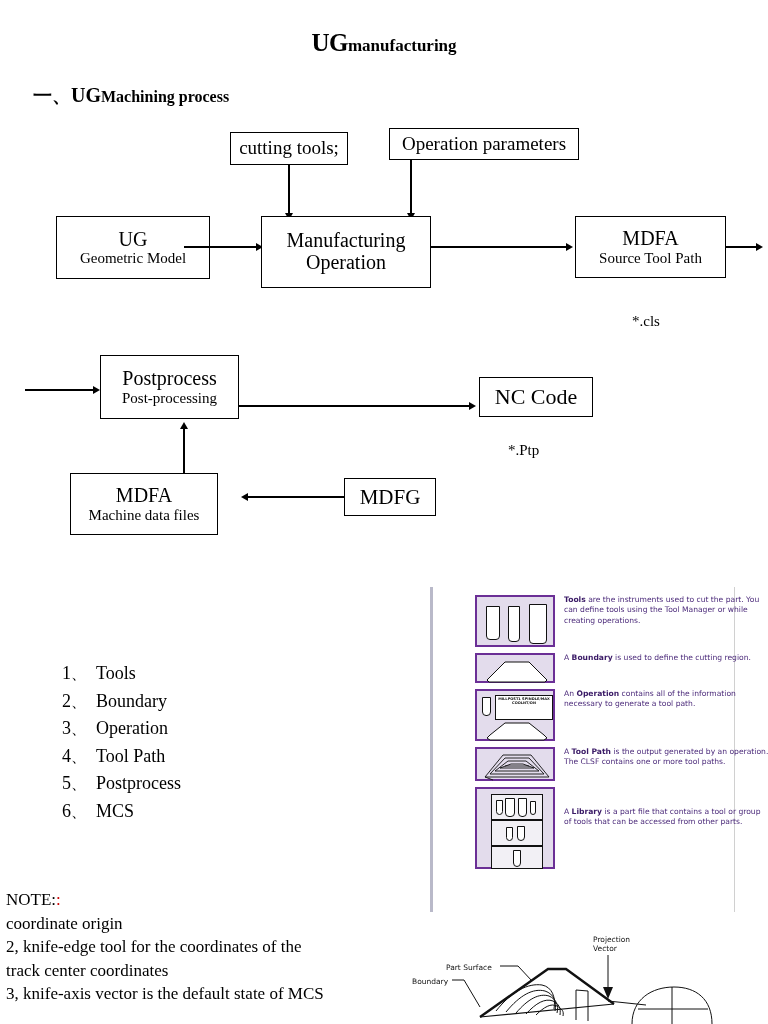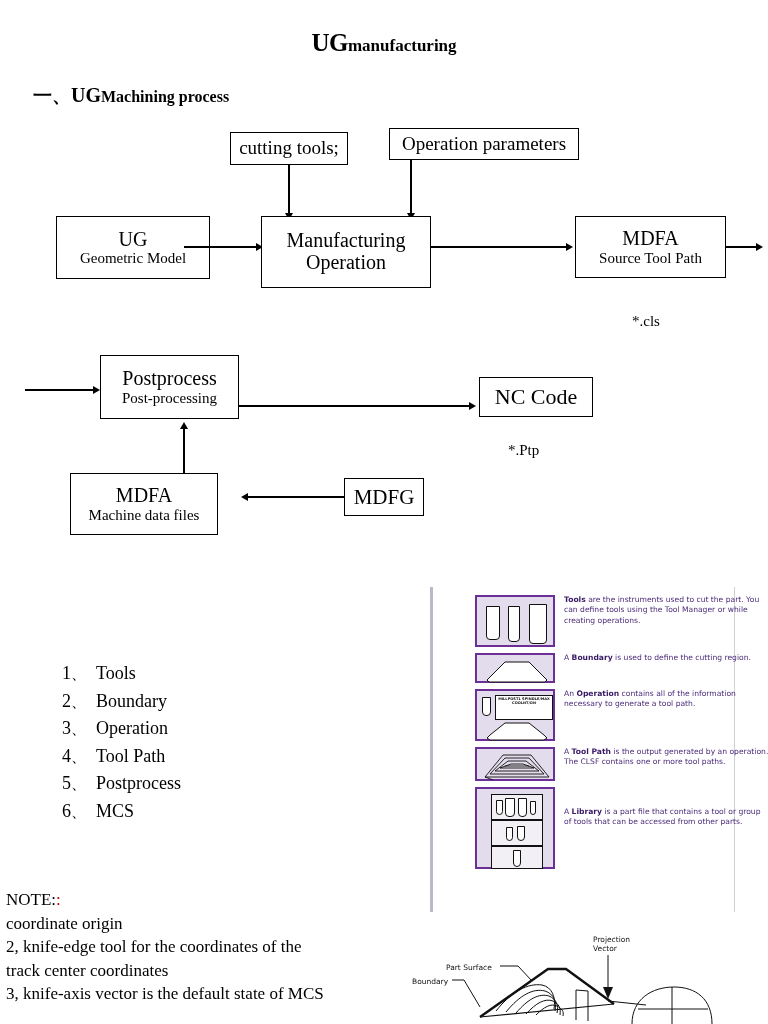--- a/index.html
+++ b/index.html
@@ -193,21 +193,21 @@
     <div class="arrow-u" style="left:180px;top:422px;"></div>
 
     <div class="box" style="left:70px;top:473px;width:148px;height:62px;">
       <div class="t1">MDFA</div>
       <div class="t2">Machine data files</div>
     </div>
 
     <div class="line hline" style="left:248px;top:496px;width:96px;"></div>
     <div class="arrow-l" style="left:241px;top:493px;"></div>
 
-    <div class="box single" style="left:344px;top:478px;width:80px;height:38px;">
+    <div class="box single" style="left:344px;top:478px;width:92px;height:38px;">
       <div class="t1" style="font-size:21px;">MDFG</div>
     </div>
 
   </div>
 
 
   <div id="term-list">
     <div class="row"><span class="num"><span>1</span><span class="cn">、</span></span><span>Tools</span></div>
     <div class="row"><span class="num"><span>2</span><span class="cn">、</span></span><span>Boundary</span></div>
     <div class="row"><span class="num"><span>3</span><span class="cn">、</span></span><span>Operation</span></div>

